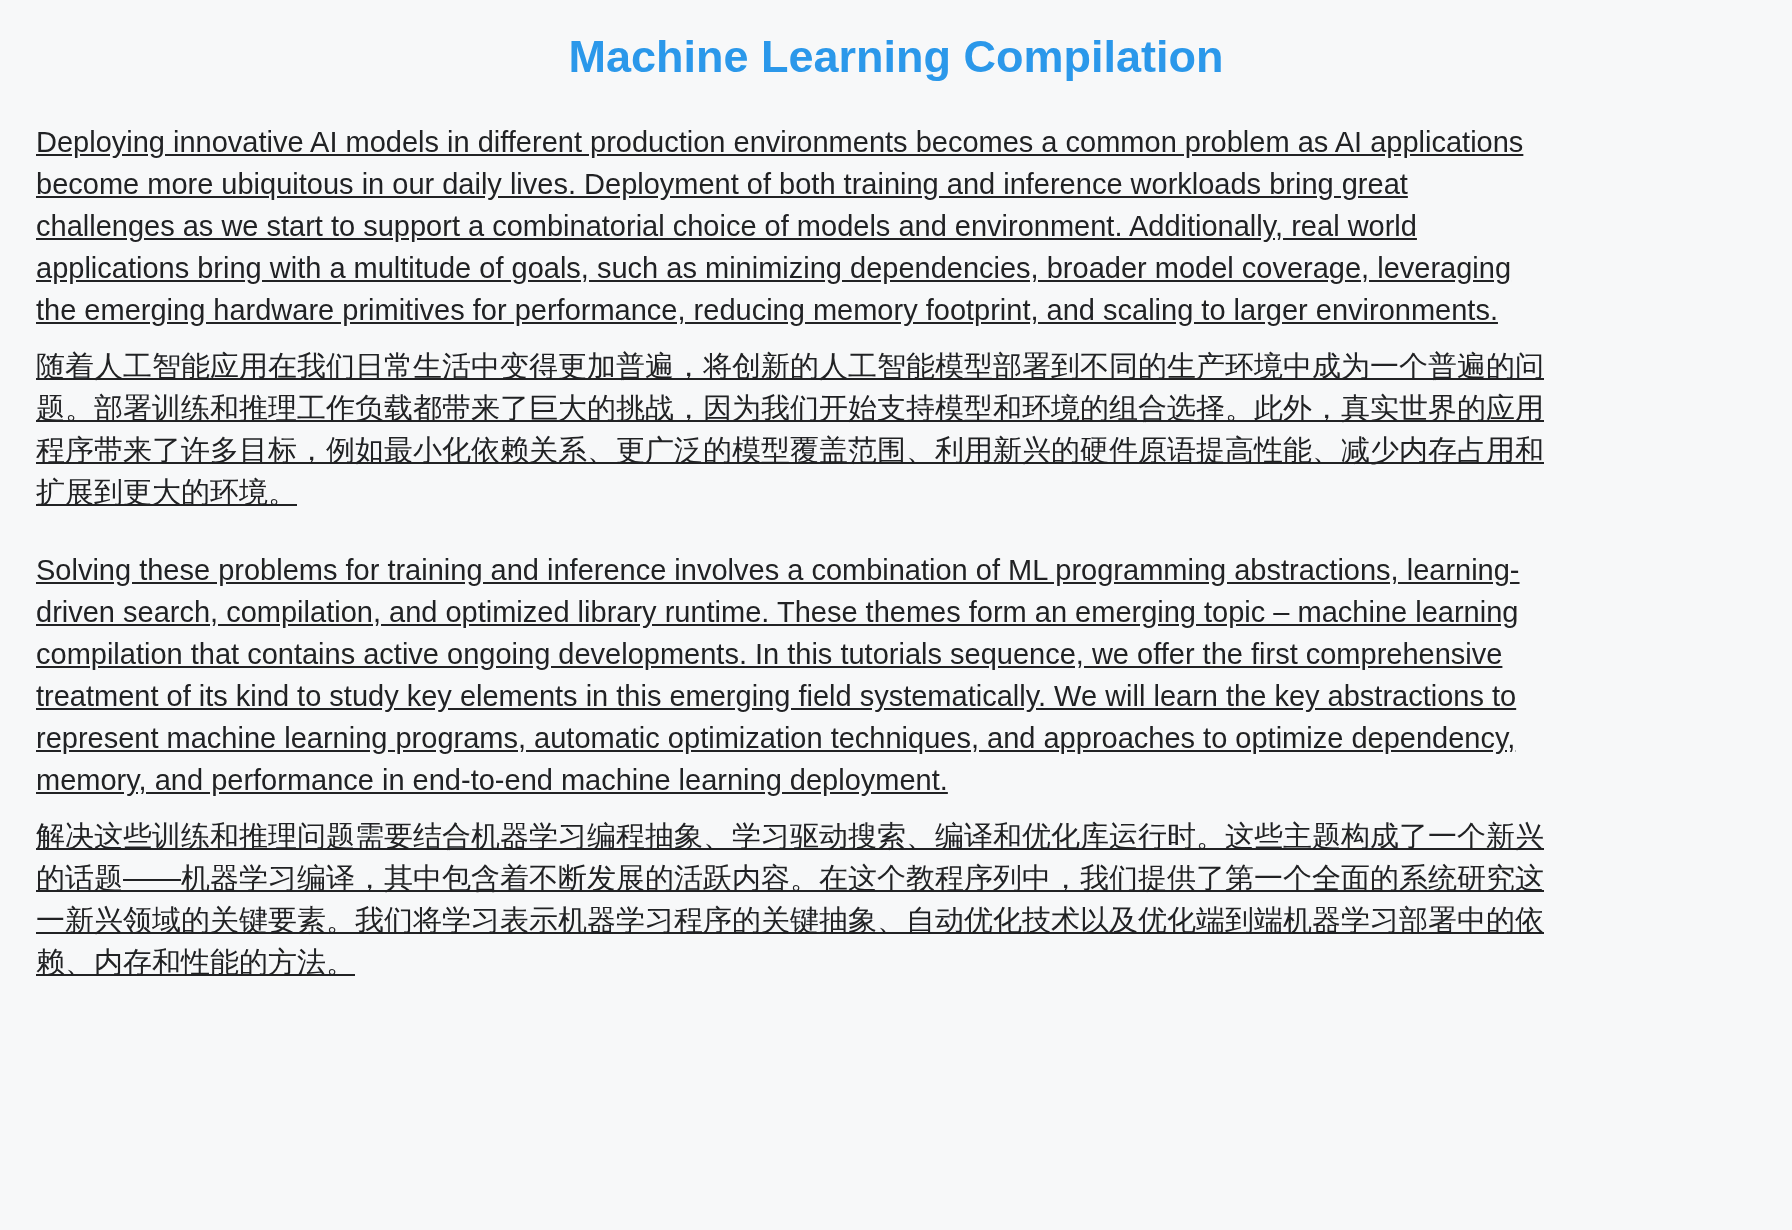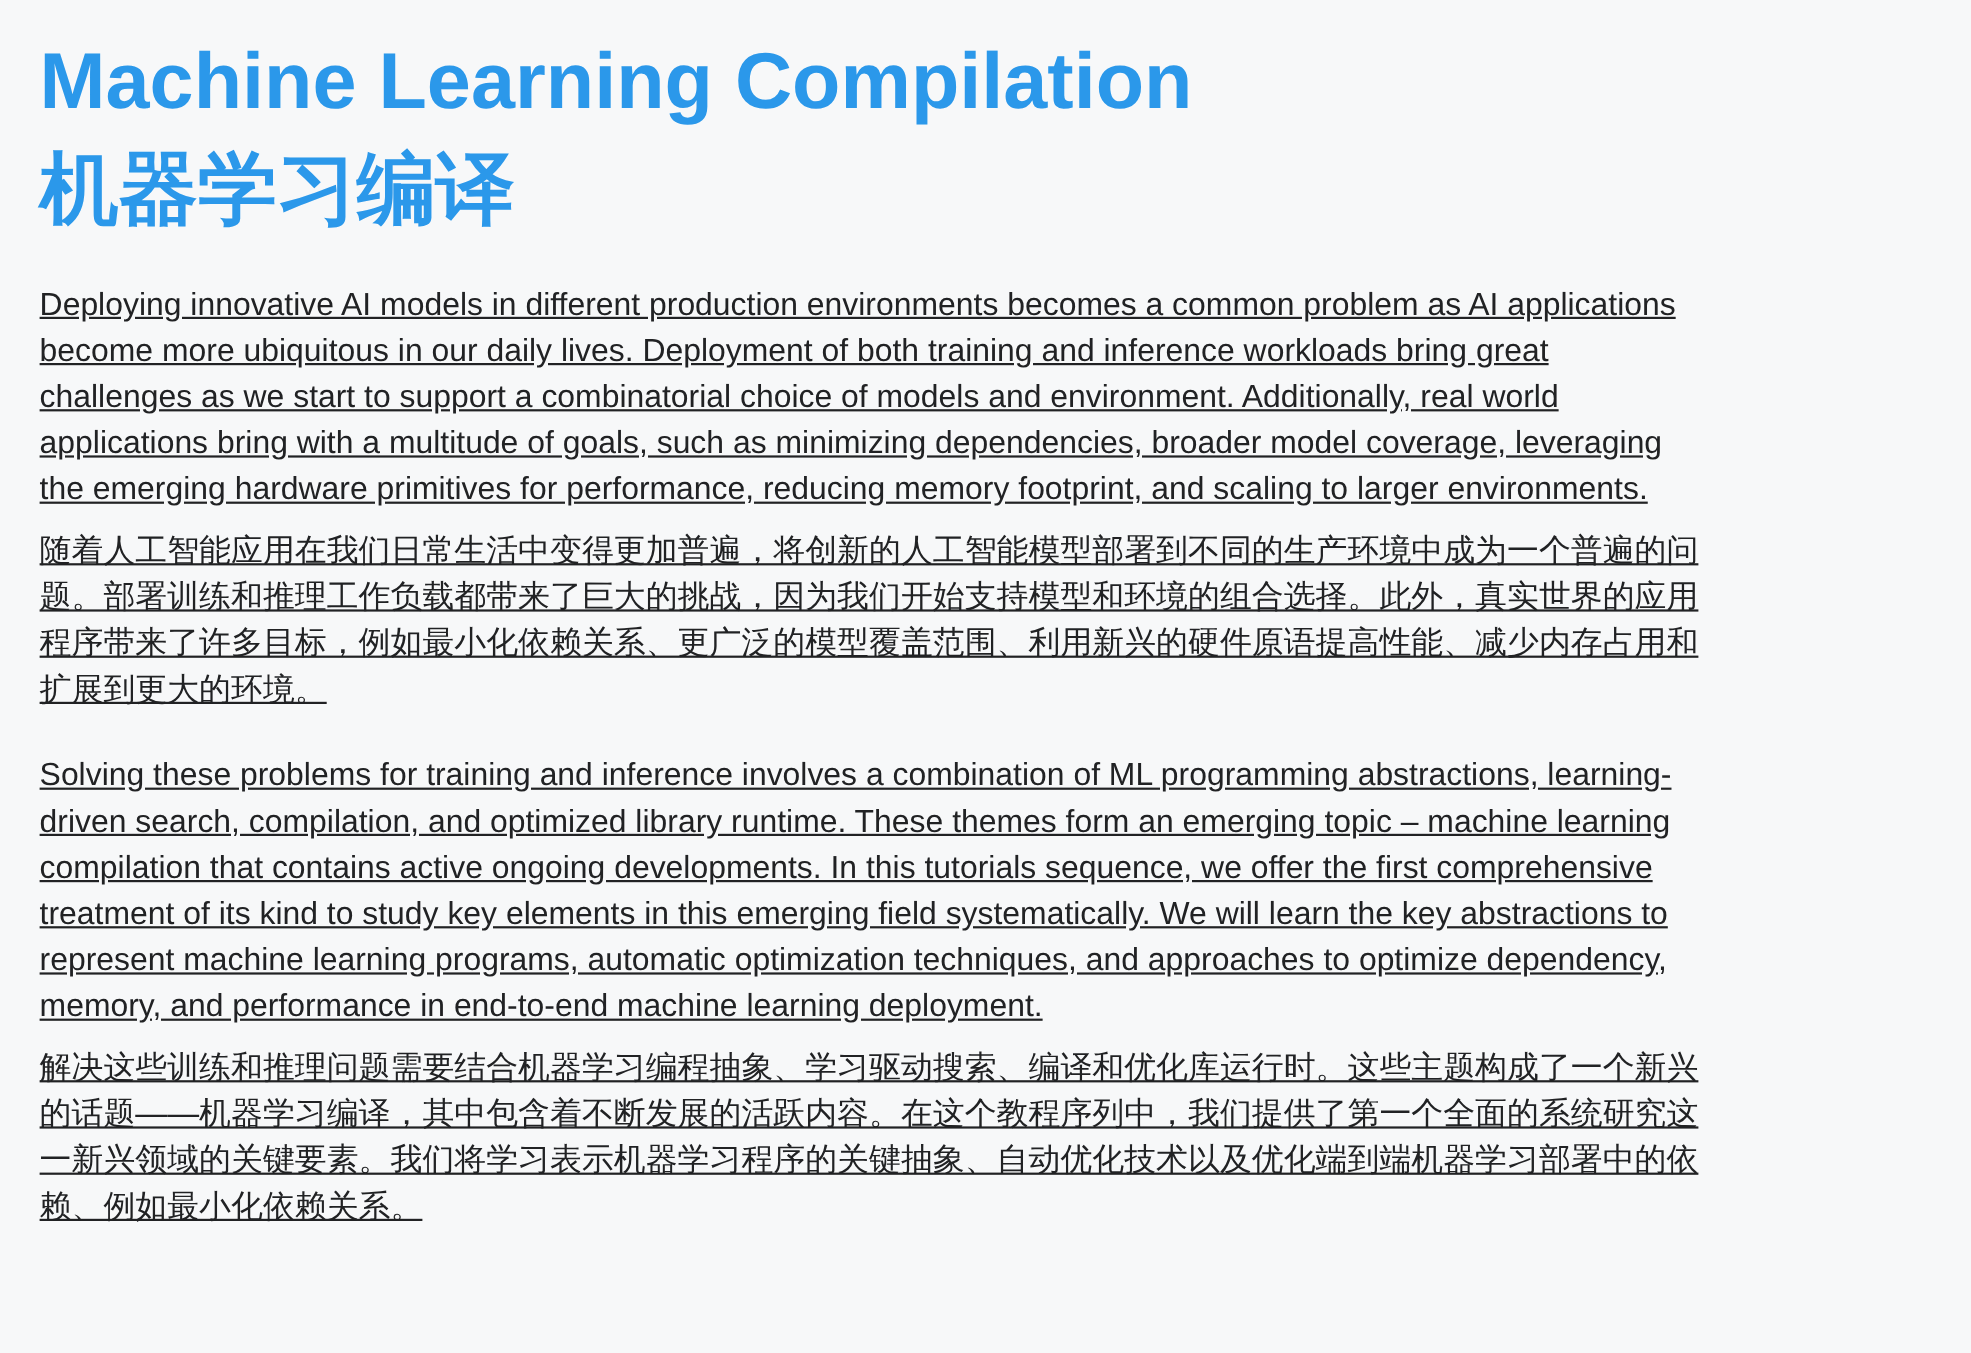--- a/index.html
+++ b/index.html
@@ -13,24 +13,25 @@
     font-family: "Liberation Sans", "DejaVu Sans", sans-serif;
     color: #212224;
     position: relative;
     overflow: hidden;
   }
   .page {
     padding: 26px 36px 0 36px;
   }
   .title {
     margin: 0 0 34px 0;
-    font-size: 72px;
+    font-size: 45px;
     line-height: 1.36;
     font-weight: 600;
     color: #2b98ea;
+    text-align: center;
   }
   .title-line {
     display: block;
   }
   .para {
     margin: 0 0 14px 0;
     font-size: 29px;
     line-height: 42px;
     max-width: 1512px;
     color: #212224;
@@ -52,27 +53,26 @@
     pointer-events: none;
   }
 </style>
 </head>
 <body>
 
 <div class="page">
 
   <h1 class="title">
     <span class="title-line">Machine Learning Compilation</span>
-    <span class="title-line">机器学习编译</span>
   </h1>
 
   <div class="section-pair">
     <p class="para">Deploying innovative AI models in different production environments becomes a common problem as AI applications become more ubiquitous in our daily lives. Deployment of both training and inference workloads bring great challenges as we start to support a combinatorial choice of models and environment. Additionally, real world applications bring with a multitude of goals, such as minimizing dependencies, broader model coverage, leveraging the emerging hardware primitives for performance, reducing memory footprint, and scaling to larger environments.</p>
     <p class="para">随着人工智能应用在我们日常生活中变得更加普遍，将创新的人工智能模型部署到不同的生产环境中成为一个普遍的问题。部署训练和推理工作负载都带来了巨大的挑战，因为我们开始支持模型和环境的组合选择。此外，真实世界的应用程序带来了许多目标，例如最小化依赖关系、更广泛的模型覆盖范围、利用新兴的硬件原语提高性能、减少内存占用和扩展到更大的环境。</p>
   </div>
 
   <div class="section-pair">
     <p class="para">Solving these problems for training and inference involves a combination of ML programming abstractions, learning-driven search, compilation, and optimized library runtime. These themes form an emerging topic – machine learning compilation that contains active ongoing developments. In this tutorials sequence, we offer the first comprehensive treatment of its kind to study key elements in this emerging field systematically. We will learn the key abstractions to represent machine learning programs, automatic optimization techniques, and approaches to optimize dependency, memory, and performance in end-to-end machine learning deployment.</p>
-    <p class="para">解决这些训练和推理问题需要结合机器学习编程抽象、学习驱动搜索、编译和优化库运行时。这些主题构成了一个新兴的话题——机器学习编译，其中包含着不断发展的活跃内容。在这个教程序列中，我们提供了第一个全面的系统研究这一新兴领域的关键要素。我们将学习表示机器学习程序的关键抽象、自动优化技术以及优化端到端机器学习部署中的依赖、例如最小化依赖关系。</p>
+    <p class="para">解决这些训练和推理问题需要结合机器学习编程抽象、学习驱动搜索、编译和优化库运行时。这些主题构成了一个新兴的话题——机器学习编译，其中包含着不断发展的活跃内容。在这个教程序列中，我们提供了第一个全面的系统研究这一新兴领域的关键要素。我们将学习表示机器学习程序的关键抽象、自动优化技术以及优化端到端机器学习部署中的依赖、内存和性能的方法。</p>
   </div>
 
 
 </div>
 
 </body></html>

